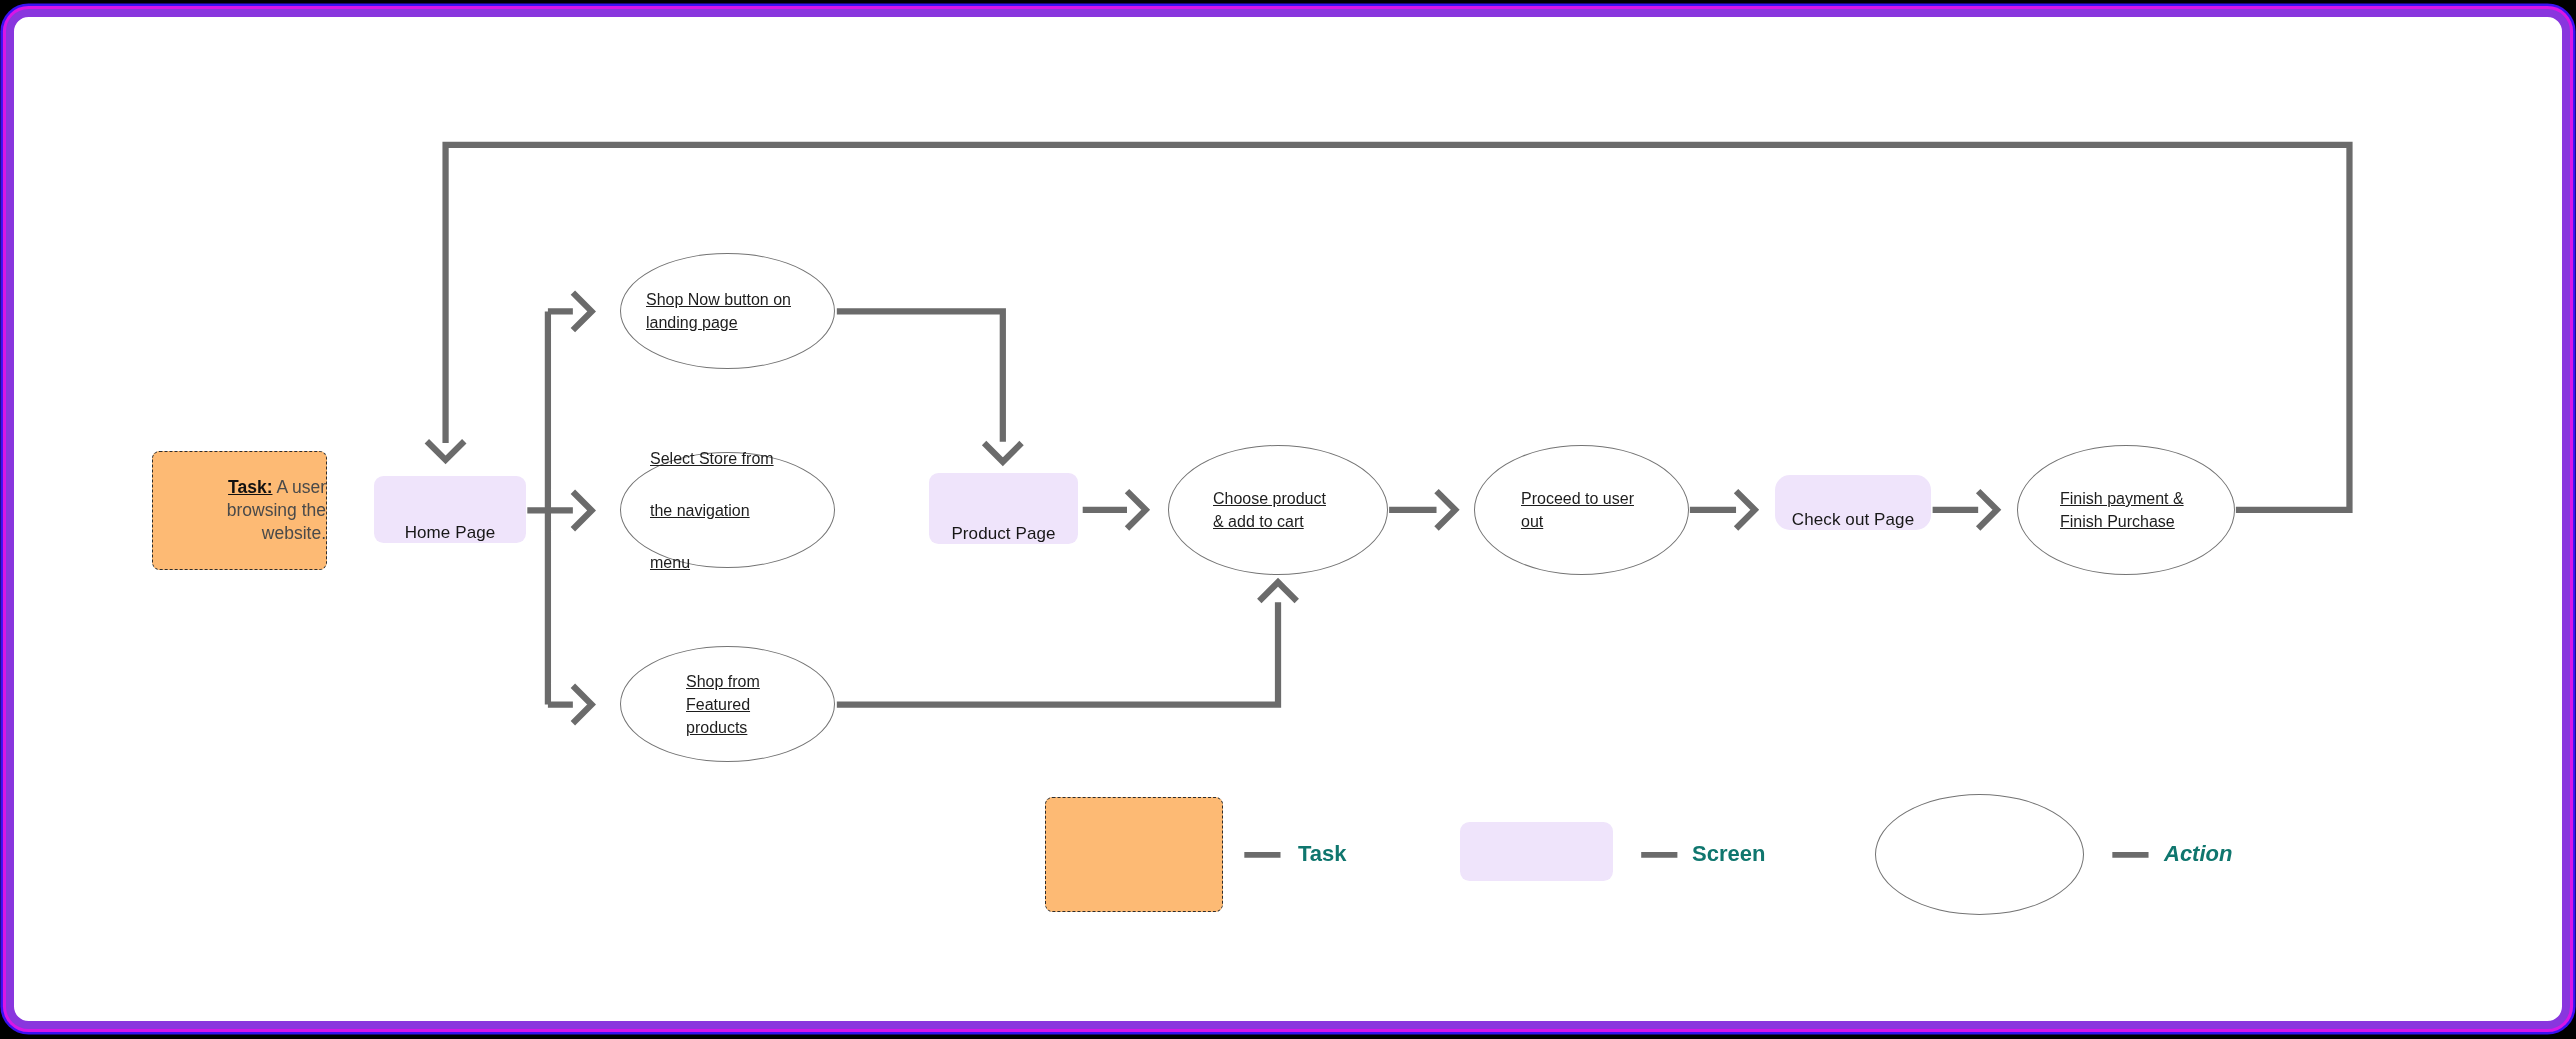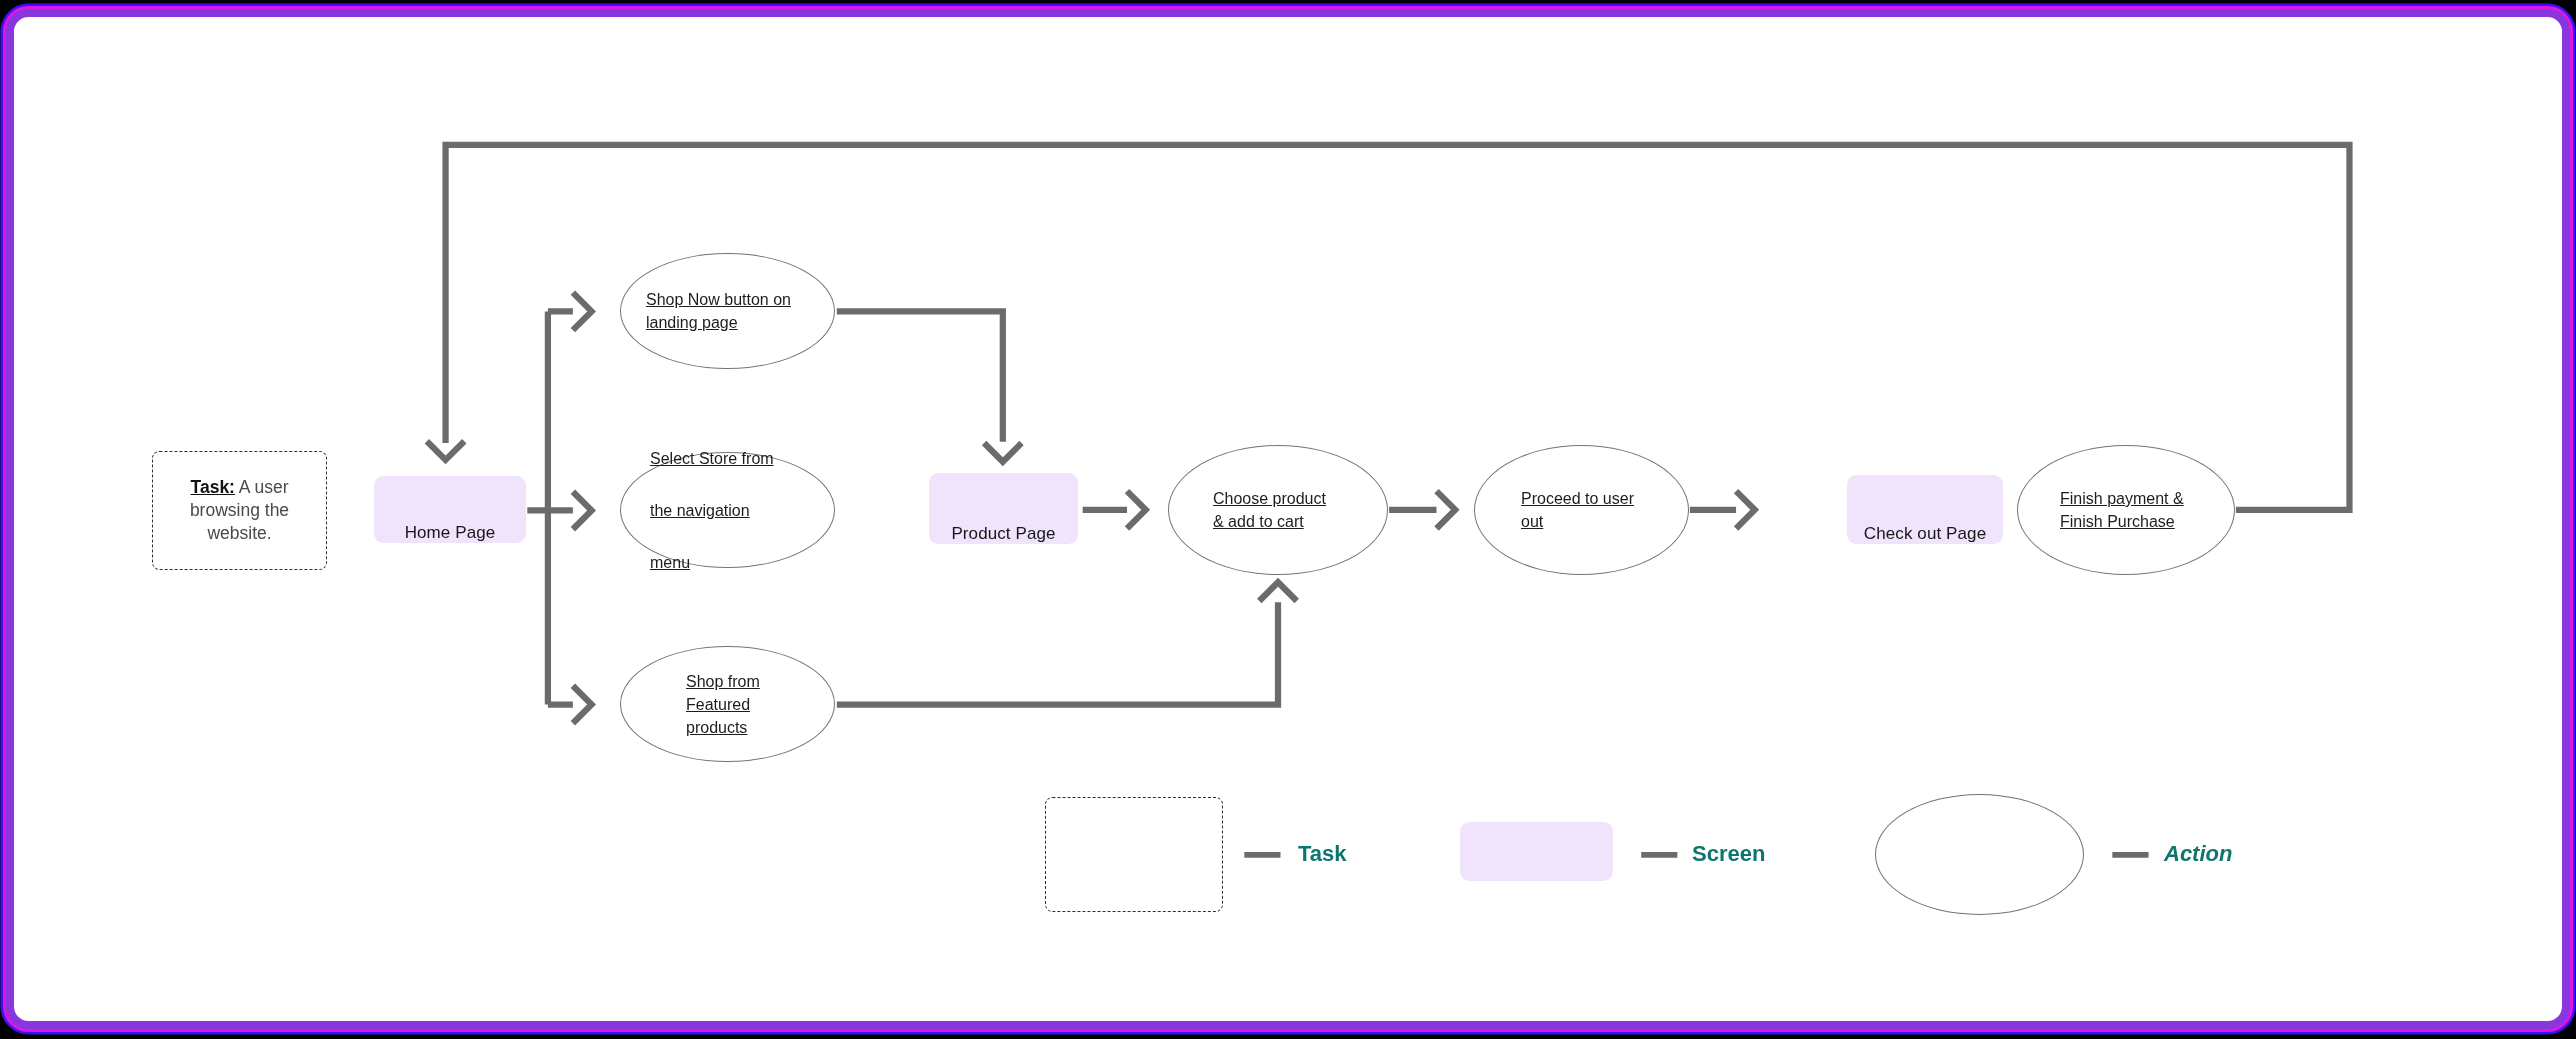--- a/index.html
+++ b/index.html
@@ -32,23 +32,24 @@
   }
   .action {
     background:#ffffff;
     border:1.2px solid #747474;
     border-radius:50%;
     display:flex; flex-direction:column; justify-content:center;
     font-size:16px; line-height:23px; color:#1d1d1d;text-decoration:underline;
   }
   .action span { display:block; white-space:nowrap; }
   .task-box {
-    background:#ffffff;
+    background:#fdba74;
     border:1.2px dashed #2e2e2e;
     border-radius:7.5px;
+    align-items:flex-end;
   }
   .task-note {
     display:flex; flex-direction:column; justify-content:center;
     text-align:center;
     font-size:17.5px; line-height:23px; color:#4A4A4A;
   }
   .task-note .t { color:#111111; font-weight:bold; text-decoration:underline; }
   .legend-label {
     position:absolute; z-index:3;
     font-size:22px; font-weight:600; color:#0f766e;
@@ -93,21 +94,21 @@
 </div>
 
 <div class="node screen" style="left:374px; top:476px; width:152px; height:67px;">
   <span>Home Page</span>
 </div>
 
 <div class="node screen" style="left:929px; top:473px; width:149px; height:71px;">
   <span>Product Page</span>
 </div>
 
-<div class="node screen" style="left:1847px; top:475px; width:156px; height:69px;">
+<div class="node screen" style="left:1775px; top:475px; width:156px; height:55px;border-radius:15px;">
   <span>Check out Page</span>
 </div>
 
 <div class="node action" style="left:620px; top:253px; width:215px; height:116px; padding-left:25px;">
   <span>Shop Now button on</span>
   <span>landing page</span>
 </div>
 
 <div class="node action" style="left:620px; top:452px; width:215px; height:116px; padding-left:29px;gap:29px;">
   <span>Select Store from</span>

